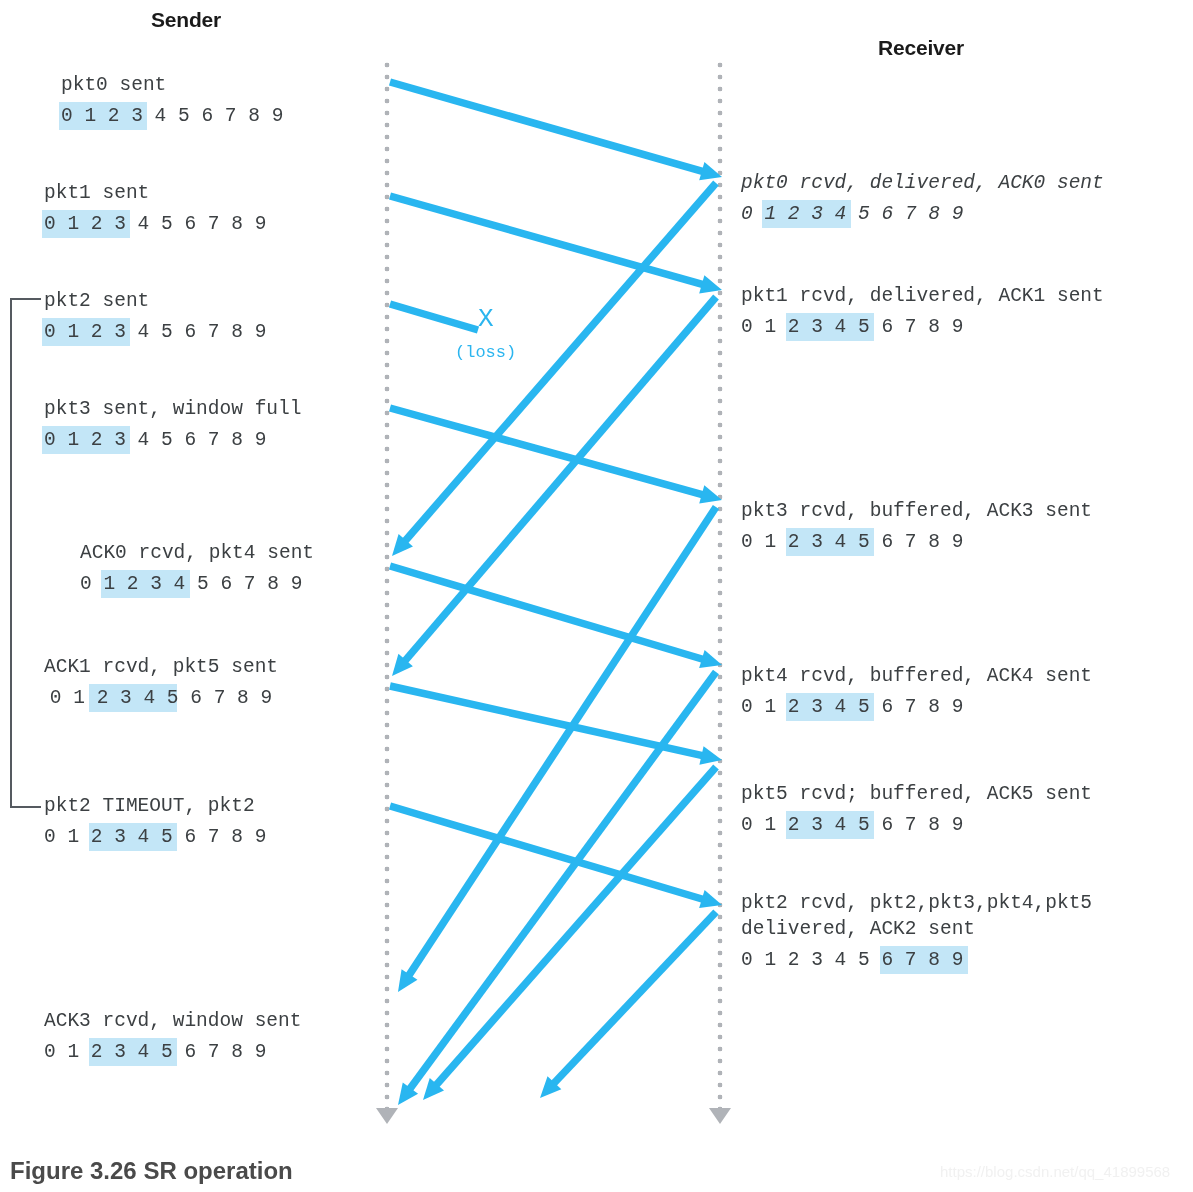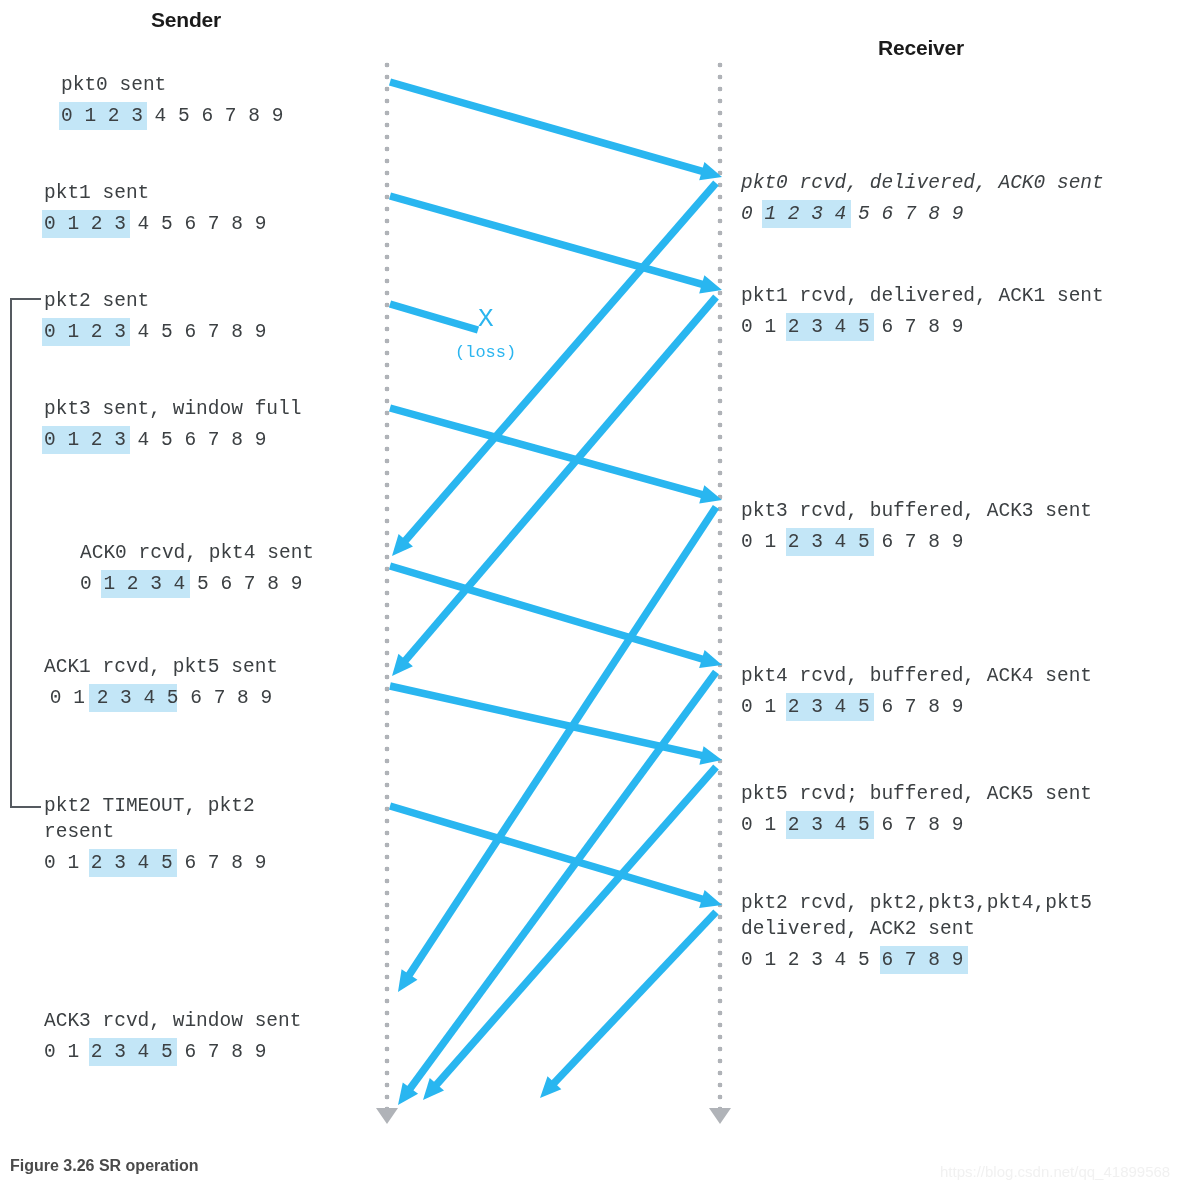--- a/index.html
+++ b/index.html
@@ -126,21 +126,21 @@
     box-sizing: border-box;
   }
 
   
   #figure-caption {
     position: absolute;
     left: 10px;
     top: 1157px;
     font-family: "Liberation Sans", sans-serif;
     font-weight: bold;
-    font-size: 16px;
+    font-size: 24px;
     color: #4a4a4a;
     white-space: nowrap;
   }
   #watermark {
     position: absolute;
     left: 940px;
     top: 1163px;
     font-family: "Liberation Sans", sans-serif;
     font-size: 15px;
     color: #f1f1f1;
@@ -190,21 +190,20 @@
       <div class="event" style="left: 44px; top: 540px; margin-left: 36px;">
         <span class="caption">ACK0 rcvd, pkt4 sent</span>
         <span class="seq"><span class="hl" style="left: 21.44px; width: 88.486px;"></span><span class="nums">0 1 2 3 4 5 6 7 8 9</span></span>
       </div>
       <div class="event" style="left: 44px; top: 654px; text-align: center;">
         <span class="caption">ACK1 rcvd, pkt5 sent</span>
         <span class="seq"><span class="hl" style="left: 44.88px; width: 88.486px;"></span><span class="nums">0 1 2 3 4 5 6 7 8 9</span></span>
       </div>
       <div class="event" style="left: 44px; top: 793px;">
         <span class="caption">pkt2 TIMEOUT, pkt2</span>
-        <span class="caption2">resent</span>
         <span class="seq"><span class="hl" style="left: 44.88px; width: 88.486px;"></span><span class="nums">0 1 2 3 4 5 6 7 8 9</span></span>
       </div>
       <div class="event" style="left: 44px; top: 1008px;">
         <span class="caption">ACK3 rcvd, window sent</span>
         <span class="seq"><span class="hl" style="left: 44.88px; width: 88.486px;"></span><span class="nums">0 1 2 3 4 5 6 7 8 9</span></span>
       </div>
     </div>
   <div id="receiver-events">
       <div class="event" style="left: 741px; top: 170px; font-style: italic;">
         <span class="caption">pkt0 rcvd, delivered, ACK0 sent</span>

